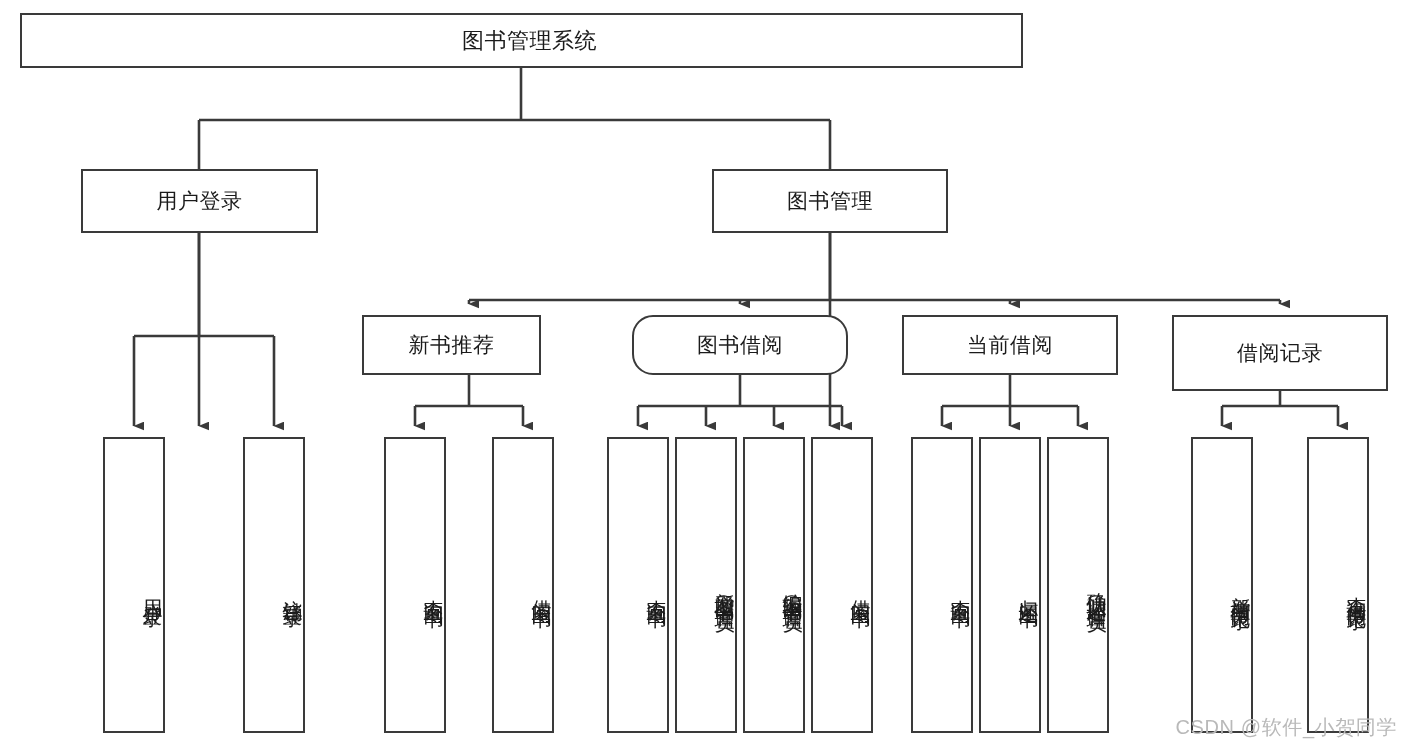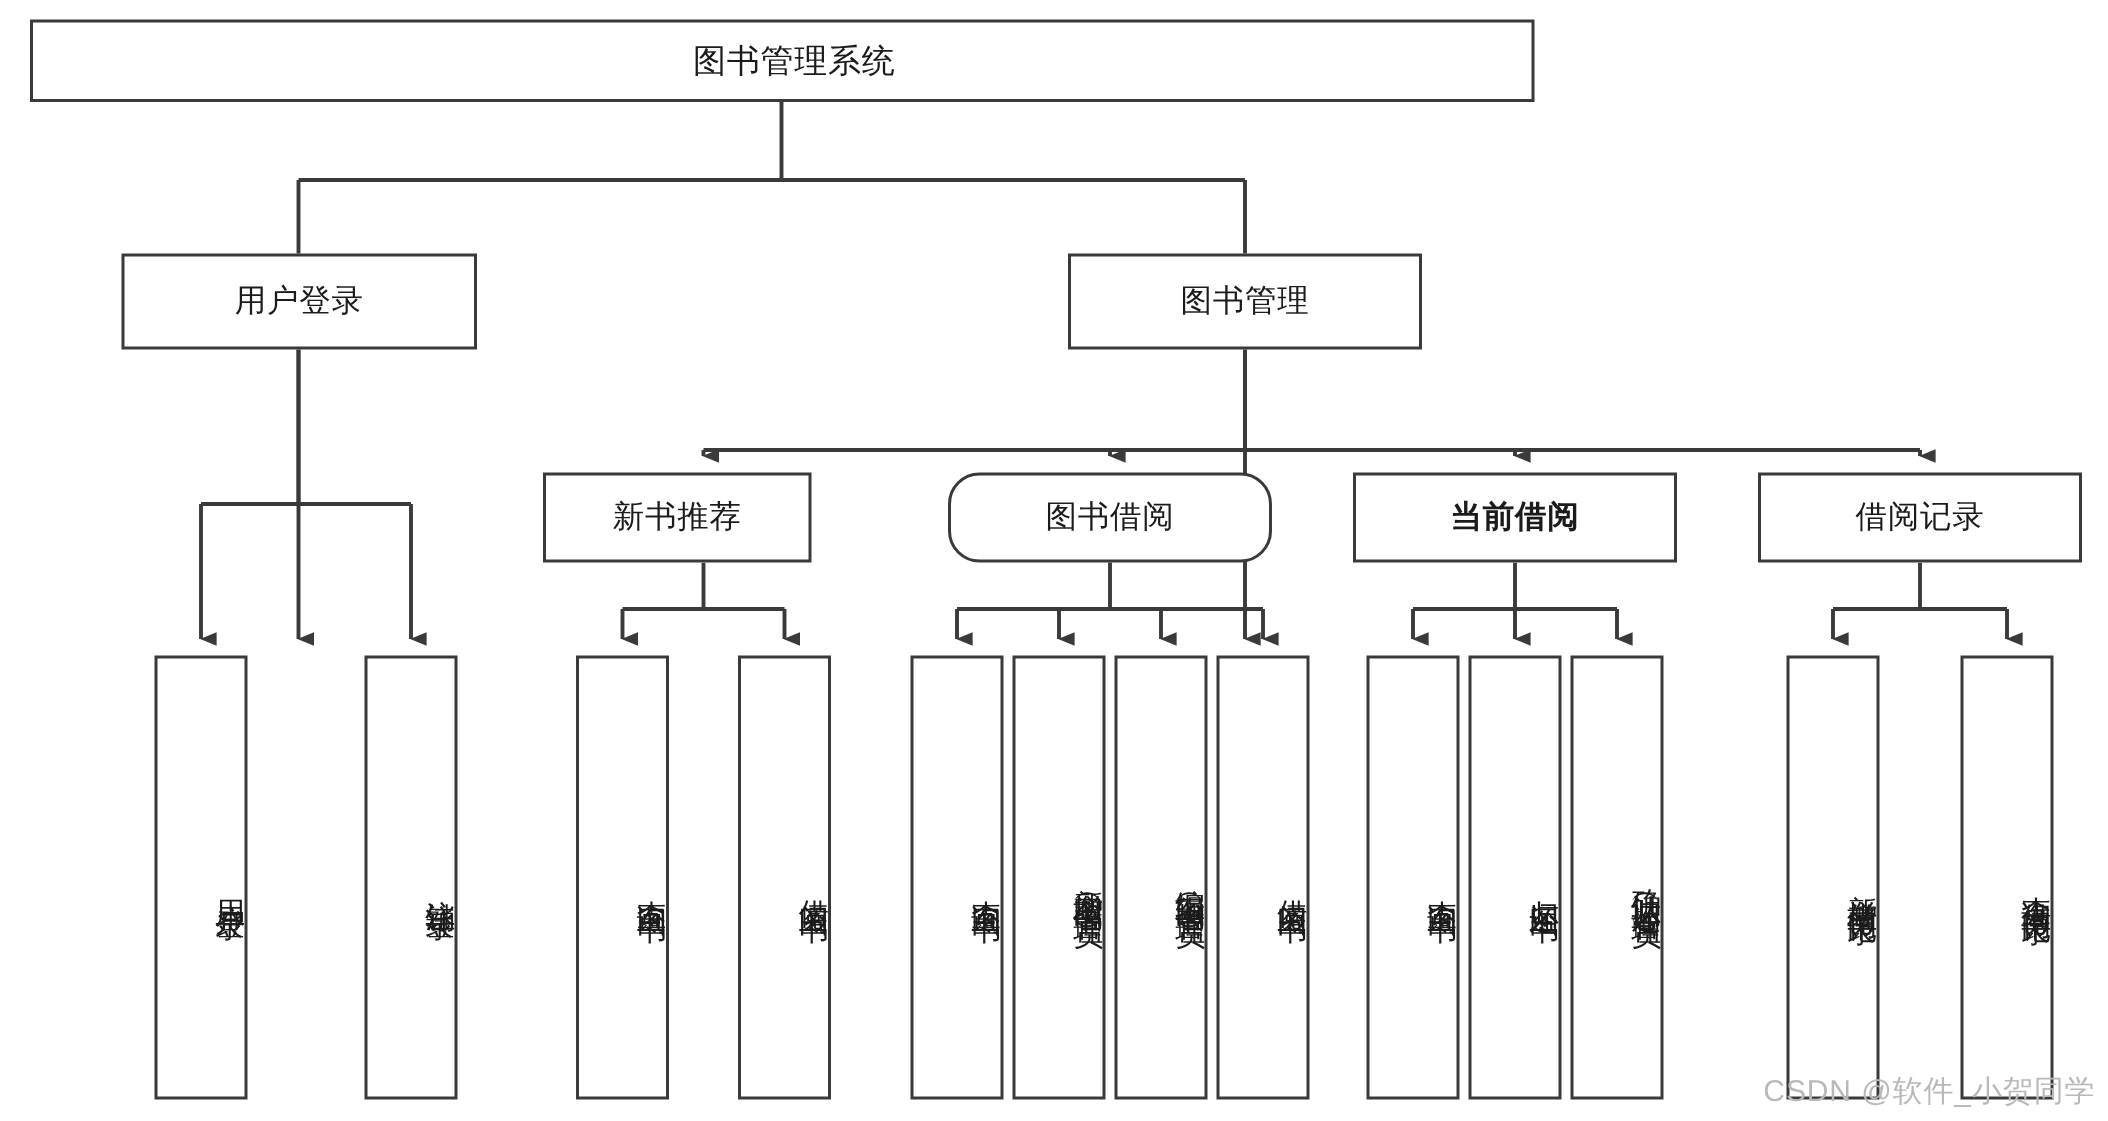--- a/index.html
+++ b/index.html
@@ -133,24 +133,24 @@
   <div class="node" style="left:712px; top:169px; width:236px; height:64px;">
     <span class="node-label">图书管理</span>
   </div>
 
   <div class="node" style="left:362px; top:315px; width:179px; height:60px;">
     <span class="node-label">新书推荐</span>
   </div>
   <div class="node" style="left:632px; top:315px; width:216px; height:60px;border-radius:21px;">
     <span class="node-label">图书借阅</span>
   </div>
-  <div class="node" style="left:902px; top:315px; width:216px; height:60px;font-weight:bold;">
+  <div class="node" style="left:902px; top:315px; width:216px; height:60px;">
     <span class="node-label">当前借阅</span>
   </div>
-  <div class="node" style="left:1172px; top:315px; width:216px; height:60px;">
+  <div class="node" style="left:1172px; top:315px; width:216px; height:76px;">
     <span class="node-label">借阅记录</span>
   </div>
 
   <div class="node leaf" style="left:103px; top:437px; width:62px; height:296px;">
     <span class="node-label">用户登录</span>
   </div>
   <div class="node leaf" style="left:243px; top:437px; width:62px; height:296px;">
     <span class="node-label">注销登录</span>
   </div>
 

